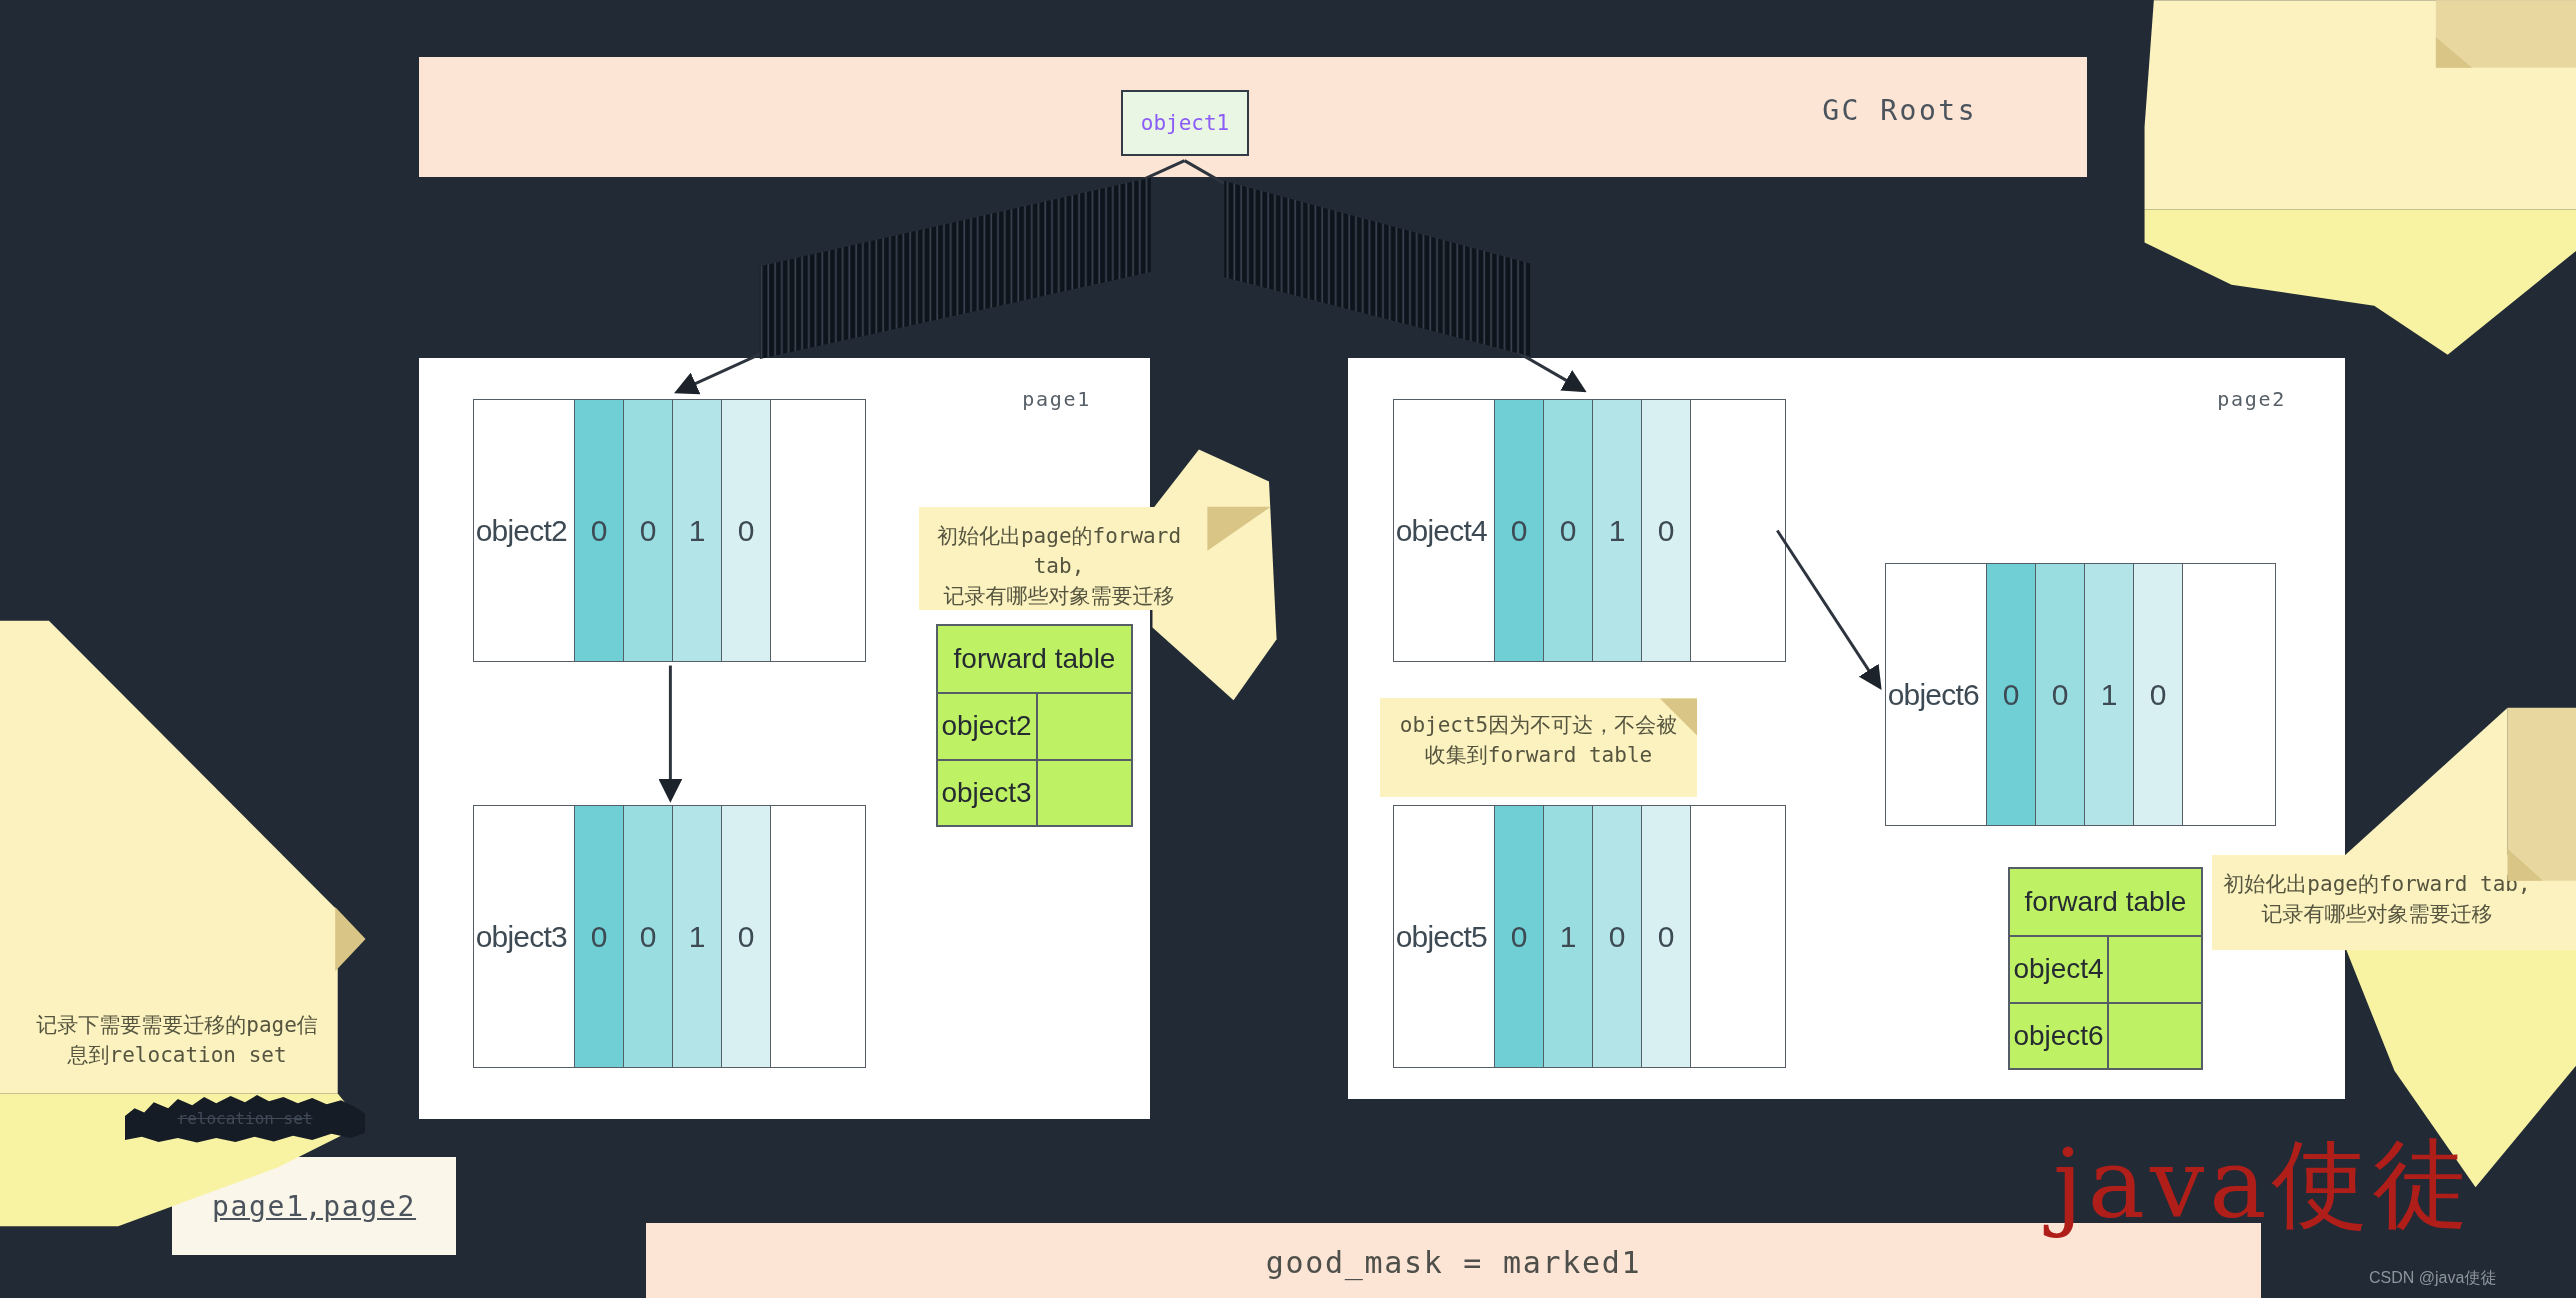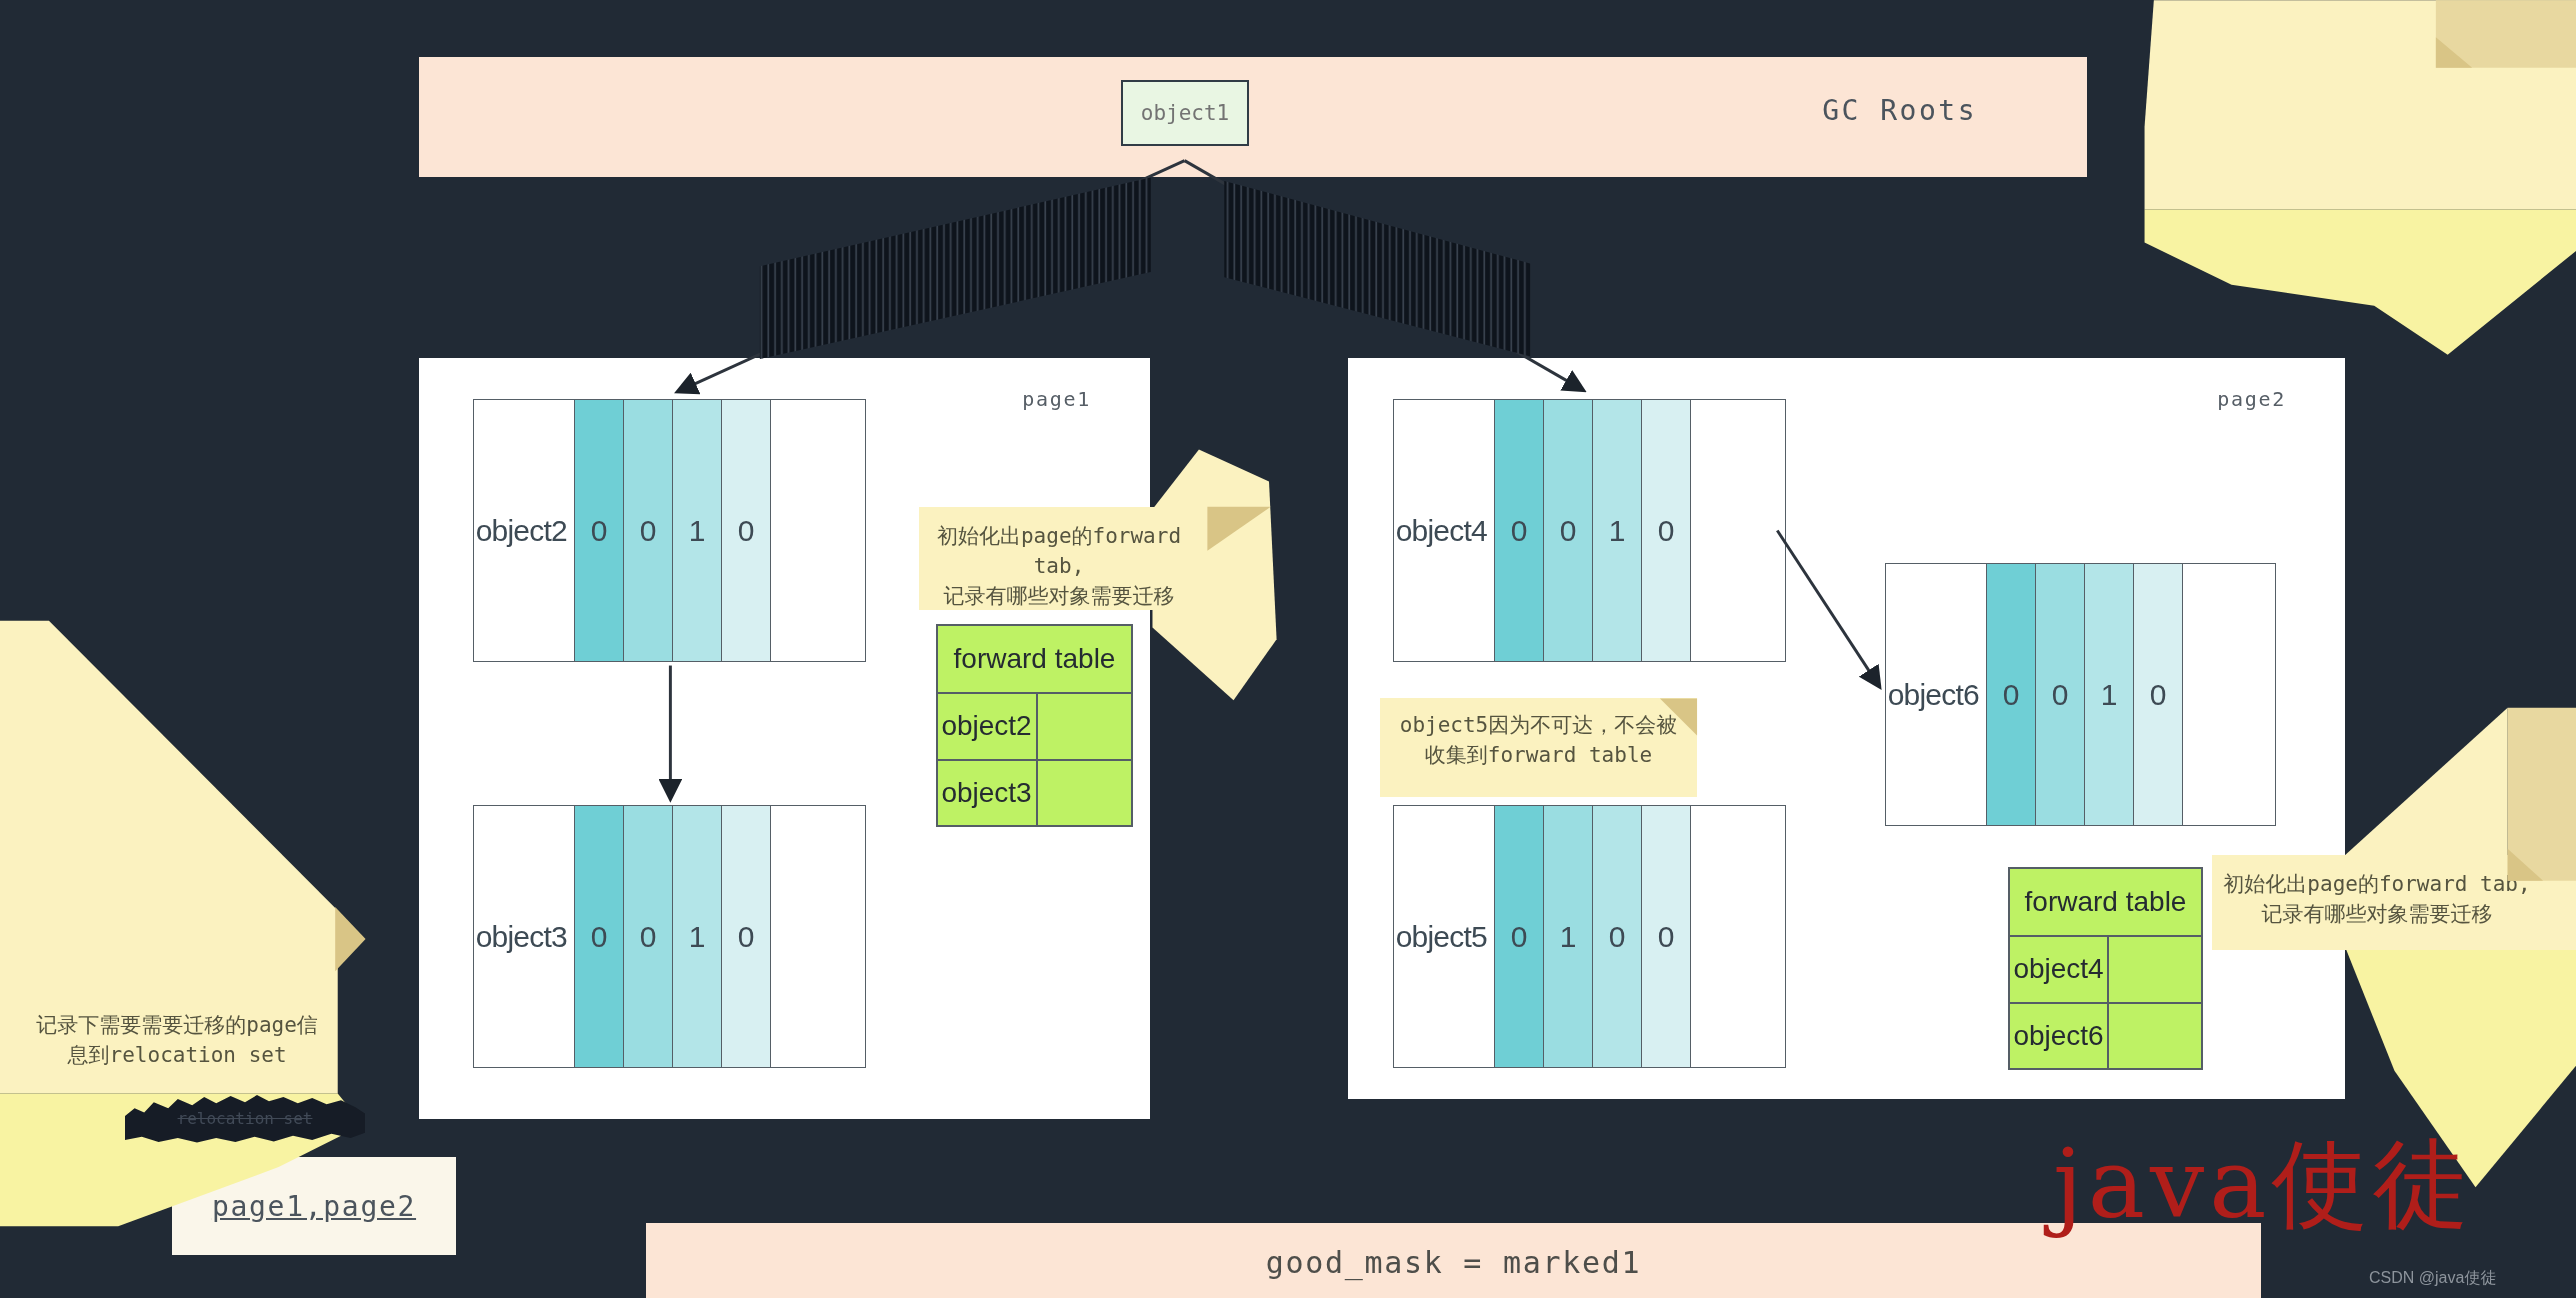--- a/index.html
+++ b/index.html
@@ -11,23 +11,23 @@
   }
   html,body{margin:0;padding:0;background:var(--bg);}
   #canvas{position:relative;width:2576px;height:1299px;background:var(--bg);overflow:hidden;
           font-family:"Liberation Sans",sans-serif;}
   .abs{position:absolute;}
   .mono{font-family:"DejaVu Sans Mono",monospace;}
 
   
   .gc-banner{left:419px;top:57px;width:1668px;height:120px;background:var(--banner);z-index:1;}
   .gc-label{position:absolute;right:110px;top:37px;font-size:28px;color:var(--mono-ink);letter-spacing:2.5px;}
-  .object1{position:absolute;left:702px;top:23px;width:128px;height:66px;background:var(--obj1);
+  .object1{position:absolute;left:702px;top:33px;width:128px;height:66px;background:var(--obj1);
            border:2.5px solid var(--dark-border);display:flex;align-items:center;justify-content:center;
-           font-size:21px;color:#737373;box-sizing:border-box;}
+           font-size:21px;color:#8b5cf6;box-sizing:border-box;}
 
   
   .panel{background:var(--panel);z-index:1;}
   .panel1{left:419px;top:358px;width:731px;height:761px;}
   .panel2{left:1348px;top:358px;width:997px;height:741px;}
   .page-label{position:absolute;top:29px;right:59px;font-size:20px;color:#565e66;letter-spacing:1.7px;}
 
   
   .objbox{display:flex;border:1.7px solid var(--border);box-sizing:border-box;background:#fff;z-index:2;}
   .objlabel{flex:0 0 100px;display:flex;align-items:center;font-size:30px;letter-spacing:-0.8px;

